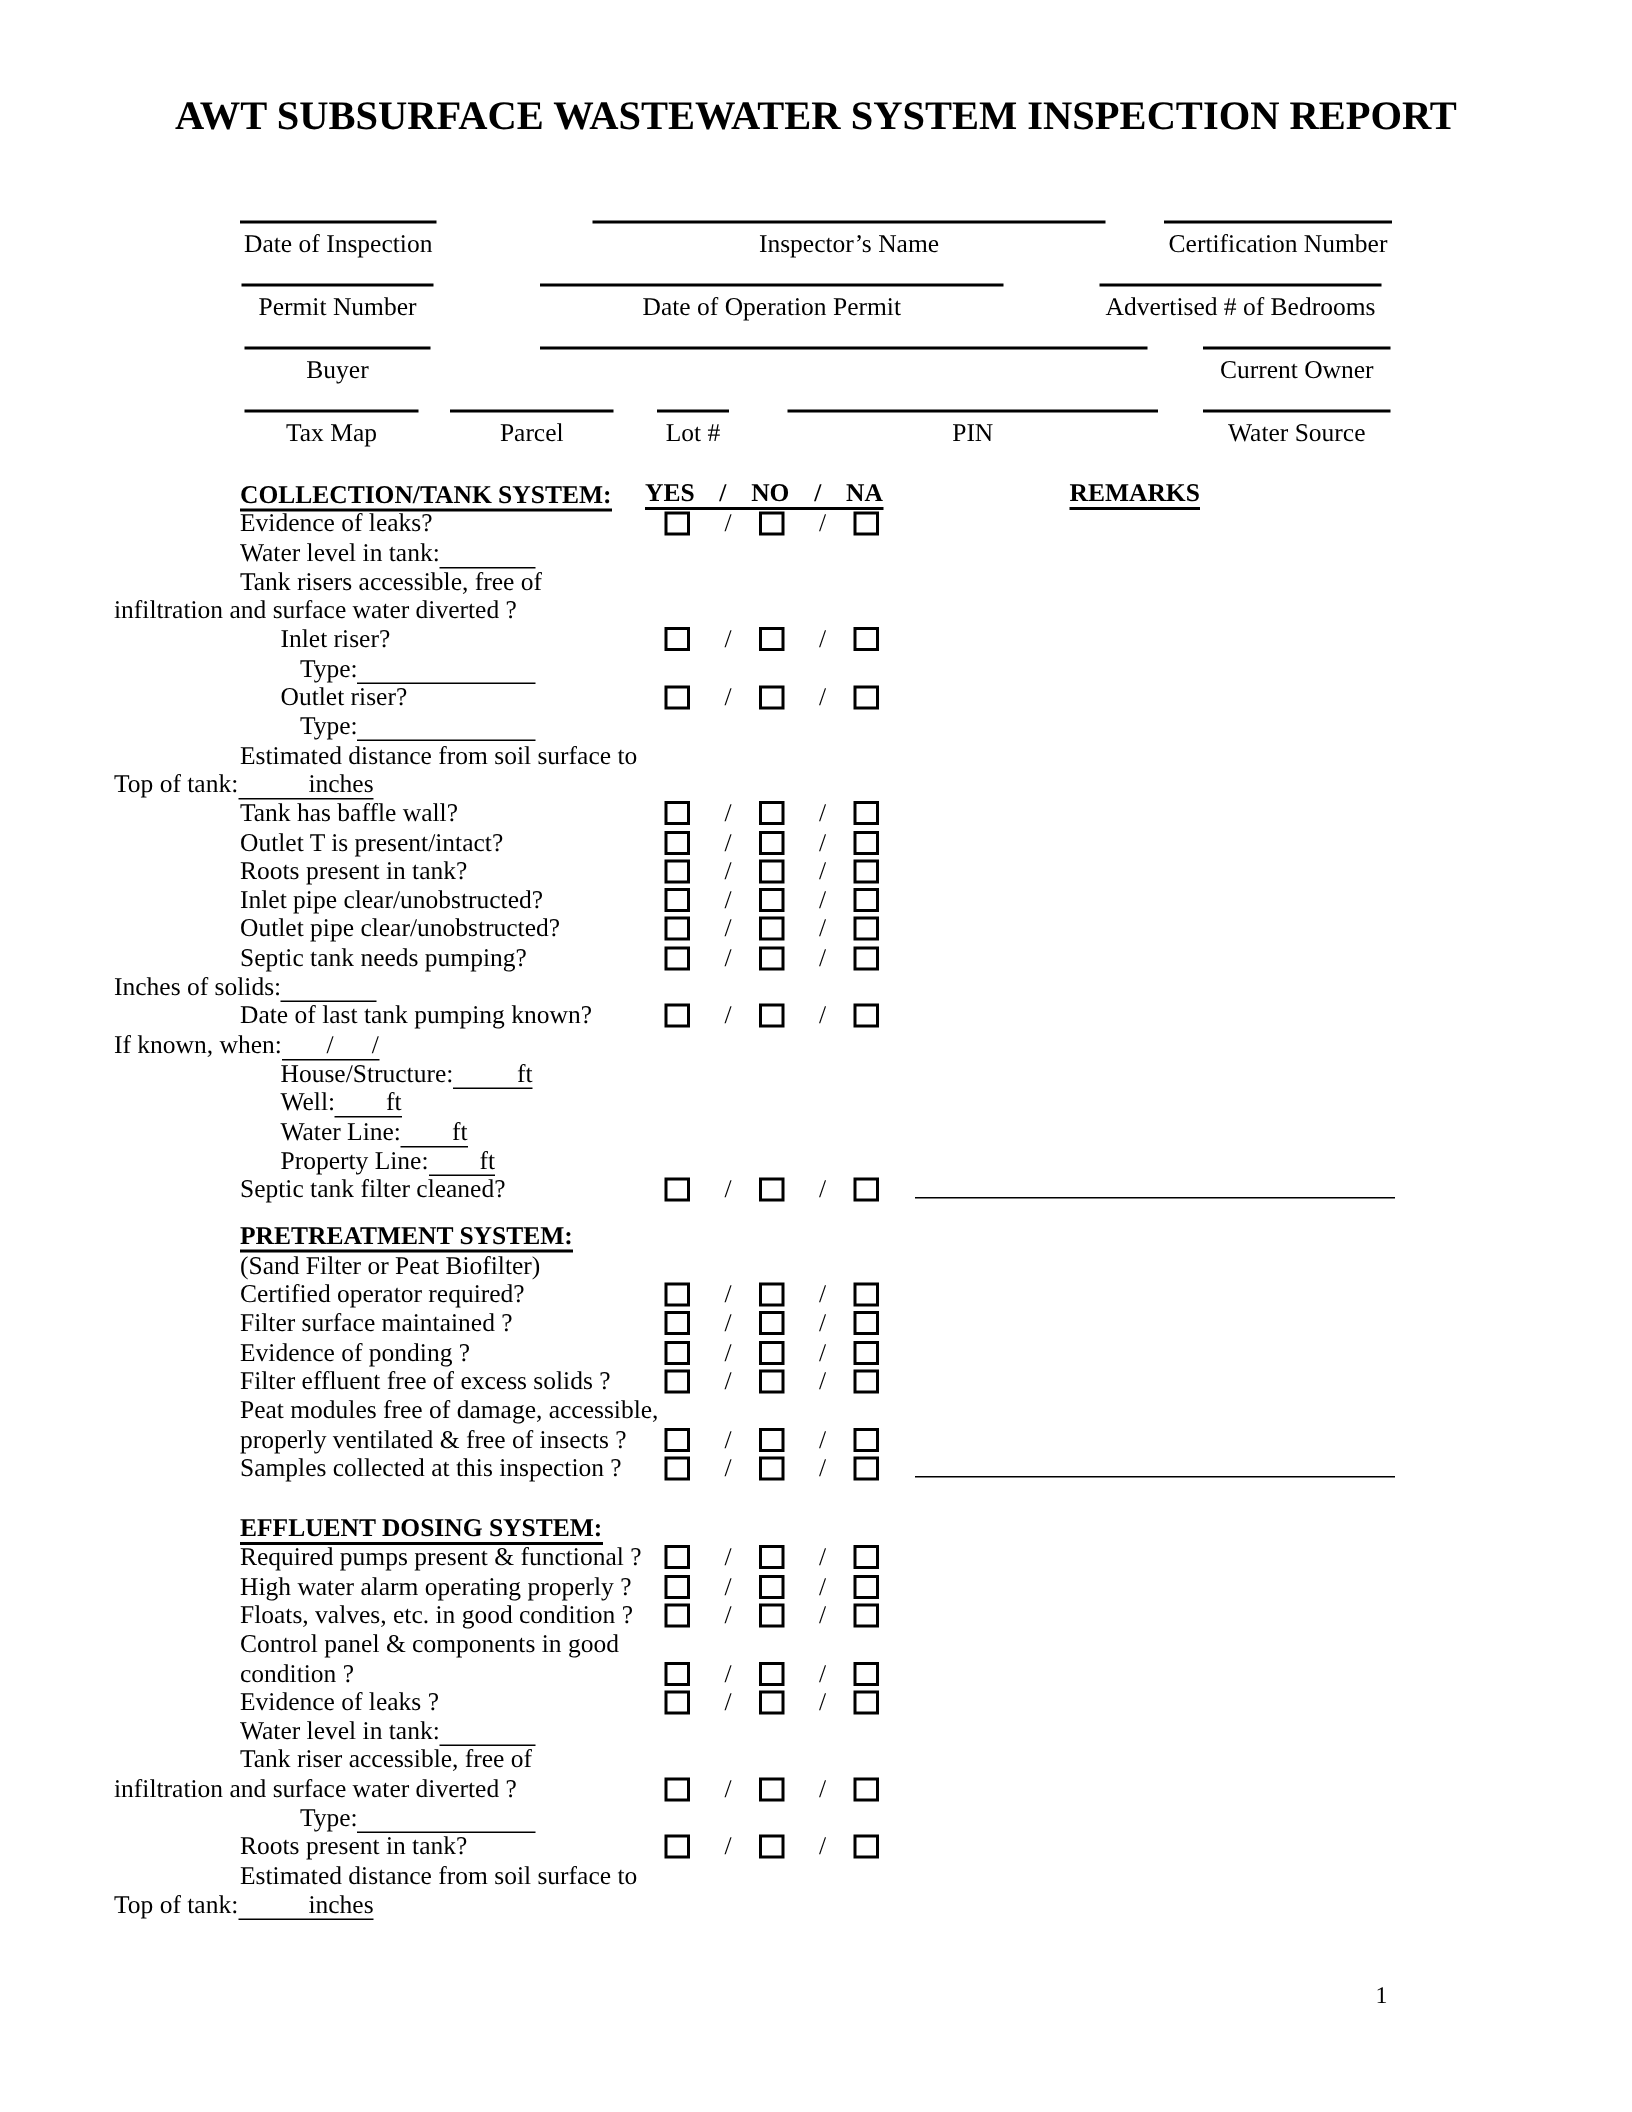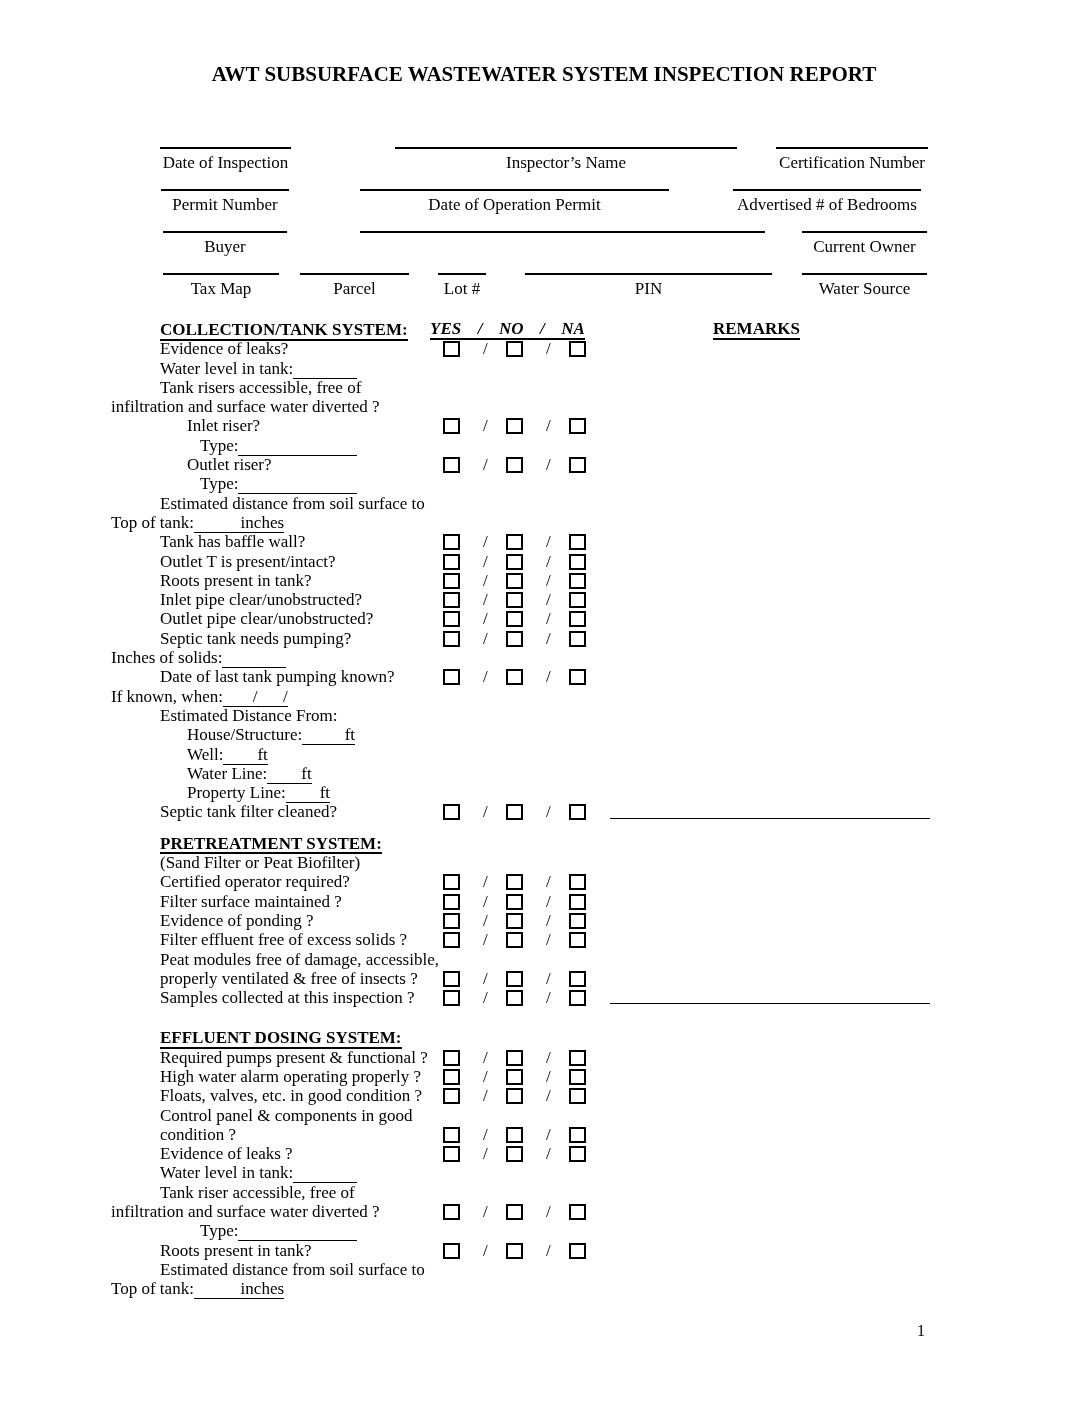--- a/index.html
+++ b/index.html
@@ -11,21 +11,21 @@
     background: #ffffff;
     color: #000000;
     font-family: "Liberation Serif", "DejaVu Serif", serif;
     font-size: 17px;
     overflow: hidden;
   }
   .title {
     position: absolute;
     top: 62px; left: 0; right: 0;
     text-align: center;
-    font-size: 21px;
+    font-size: 27px;
     font-weight: bold;
     white-space: nowrap;
   }
   
   .hfield { position: absolute; }
   .hline  { border-top: 2px solid #000; width: 100%; height: 0; }
   .hlabel { margin-top: 4px; text-align: center; white-space: nowrap; }
   
   .results { position: absolute; top: 320px; left: 0; width: 100%; }
   .results-heading-row { height: 21px; }
@@ -42,30 +42,30 @@
   .sec-heading {
     margin-left: 160px;
     font-weight: bold;
     border-bottom: 2px solid #000;
     display: inline-block;
     line-height: 17.5px;
   }
   .col-yesnona {
     position: absolute; left: 430px; top: 0;
     font-weight: bold; white-space: pre; word-spacing: 4px;
-    border-bottom: 2px solid #000; line-height: 17.5px; font-style: italic;
+    border-bottom: 2px solid #000; line-height: 17.5px;
   }
   .col-remarks {
     position: absolute; left: 713px; top: 0;
     font-weight: bold;
     border-bottom: 2px solid #000; line-height: 17.5px;
   }
   .lbl { display: inline-block; }
   .ind0 { margin-left: 160px; }
-  .ind1 { margin-left: 111px; }
+  .ind1 { margin-left: 76px; }
   .ind2 { margin-left: 187px; }
   .ind3 { margin-left: 200px; }
   .blank { white-space: pre; border-bottom: 1.5px solid #000; }
   .cb {
     position: absolute; top: 2px;
     width: 17px; height: 16px;
     border: 2px solid #000;
     background: #fff;
   }
   .cb1 { left: 443px; } .cb2 { left: 506px; } .cb3 { left: 569px; }
@@ -160,21 +160,20 @@
         <div class="row"><span class="lbl ind1"><span class="txt">Top of tank:</span><span class="blank">           inches</span></span></div>
         <div class="row"><span class="lbl ind0"><span class="txt">Tank has baffle wall?</span></span><span class="cb cb1"></span><span class="sl sl1">/</span><span class="cb cb2"></span><span class="sl sl2">/</span><span class="cb cb3"></span></div>
         <div class="row"><span class="lbl ind0"><span class="txt">Outlet T is present/intact?</span></span><span class="cb cb1"></span><span class="sl sl1">/</span><span class="cb cb2"></span><span class="sl sl2">/</span><span class="cb cb3"></span></div>
         <div class="row"><span class="lbl ind0"><span class="txt">Roots present in tank?</span></span><span class="cb cb1"></span><span class="sl sl1">/</span><span class="cb cb2"></span><span class="sl sl2">/</span><span class="cb cb3"></span></div>
         <div class="row"><span class="lbl ind0"><span class="txt">Inlet pipe clear/unobstructed?</span></span><span class="cb cb1"></span><span class="sl sl1">/</span><span class="cb cb2"></span><span class="sl sl2">/</span><span class="cb cb3"></span></div>
         <div class="row"><span class="lbl ind0"><span class="txt">Outlet pipe clear/unobstructed?</span></span><span class="cb cb1"></span><span class="sl sl1">/</span><span class="cb cb2"></span><span class="sl sl2">/</span><span class="cb cb3"></span></div>
         <div class="row"><span class="lbl ind0"><span class="txt">Septic tank needs pumping?</span></span><span class="cb cb1"></span><span class="sl sl1">/</span><span class="cb cb2"></span><span class="sl sl2">/</span><span class="cb cb3"></span></div>
         <div class="row"><span class="lbl ind1"><span class="txt">Inches of solids:</span><span class="blank">               </span></span></div>
         <div class="row"><span class="lbl ind0"><span class="txt">Date of last tank pumping known?</span></span><span class="cb cb1"></span><span class="sl sl1">/</span><span class="cb cb2"></span><span class="sl sl2">/</span><span class="cb cb3"></span></div>
         <div class="row"><span class="lbl ind1"><span class="txt">If known, when:</span><span class="blank">       /      /</span></span></div>
-        <div class="row"><span class="lbl ind0"><span class="txt">Estimated Distance From:</span></span></div>
         <div class="row"><span class="lbl ind2"><span class="txt">House/Structure:</span><span class="blank">          ft</span></span></div>
         <div class="row"><span class="lbl ind2"><span class="txt">Well:</span><span class="blank">        ft</span></span></div>
         <div class="row"><span class="lbl ind2"><span class="txt">Water Line:</span><span class="blank">        ft</span></span></div>
         <div class="row"><span class="lbl ind2"><span class="txt">Property Line:</span><span class="blank">        ft</span></span></div>
         <div class="row"><span class="lbl ind0"><span class="txt">Septic tank filter cleaned?</span></span><span class="cb cb1"></span><span class="sl sl1">/</span><span class="cb cb2"></span><span class="sl sl2">/</span><span class="cb cb3"></span><span class="remark-line"></span></div>
       </div>
       <div class="section">
         <div class="row heading-row"><span class="sec-heading">PRETREATMENT SYSTEM:</span></div>
         <div class="row"><span class="lbl ind0">(Sand Filter or Peat Biofilter)</span></div>
         <div class="row"><span class="lbl ind0"><span class="txt">Certified operator required?</span></span><span class="cb cb1"></span><span class="sl sl1">/</span><span class="cb cb2"></span><span class="sl sl2">/</span><span class="cb cb3"></span></div>

